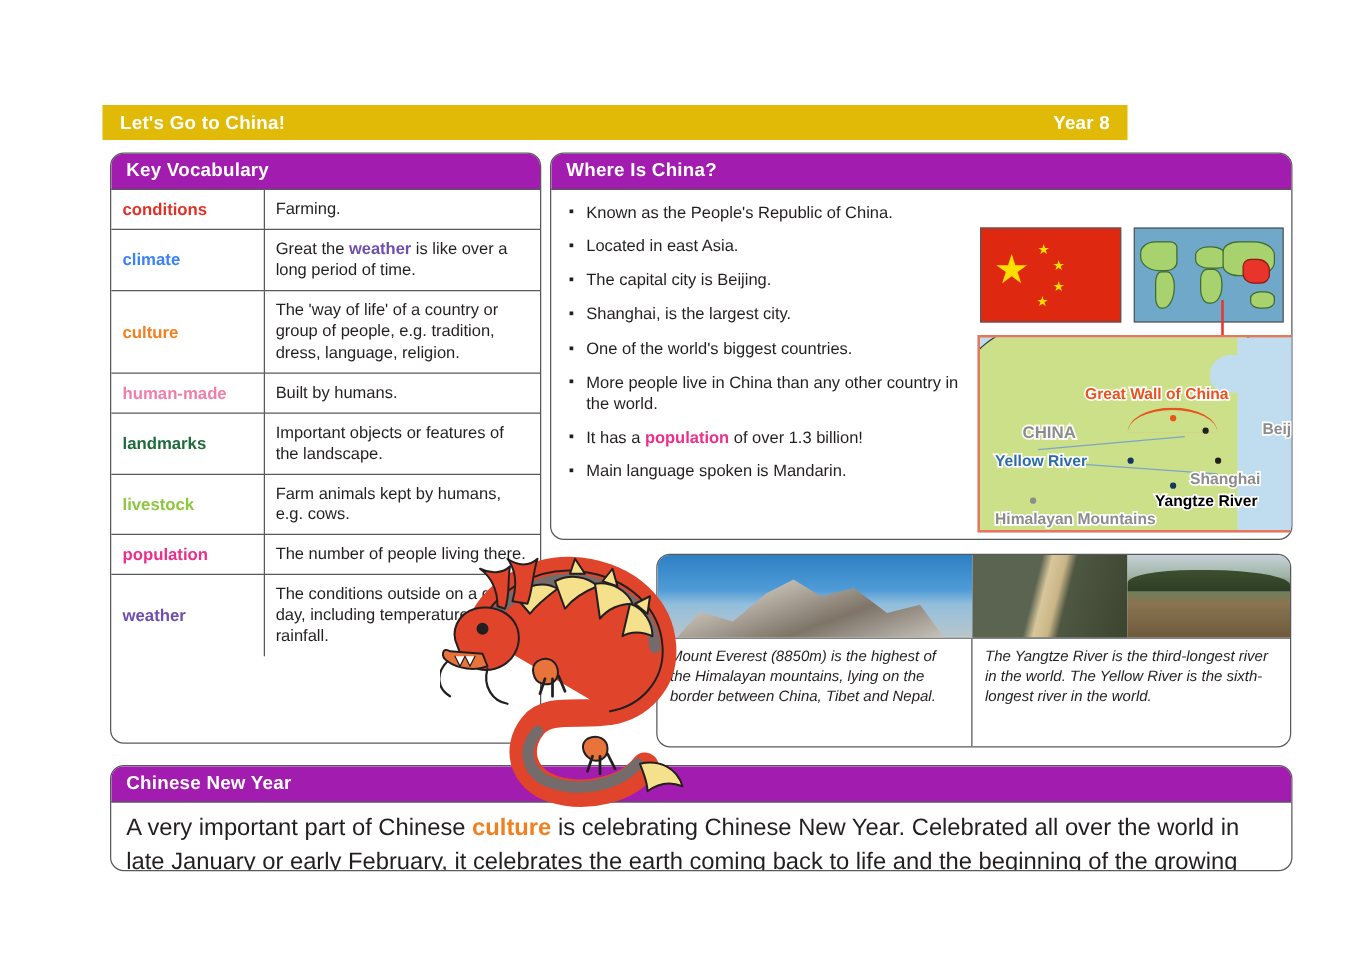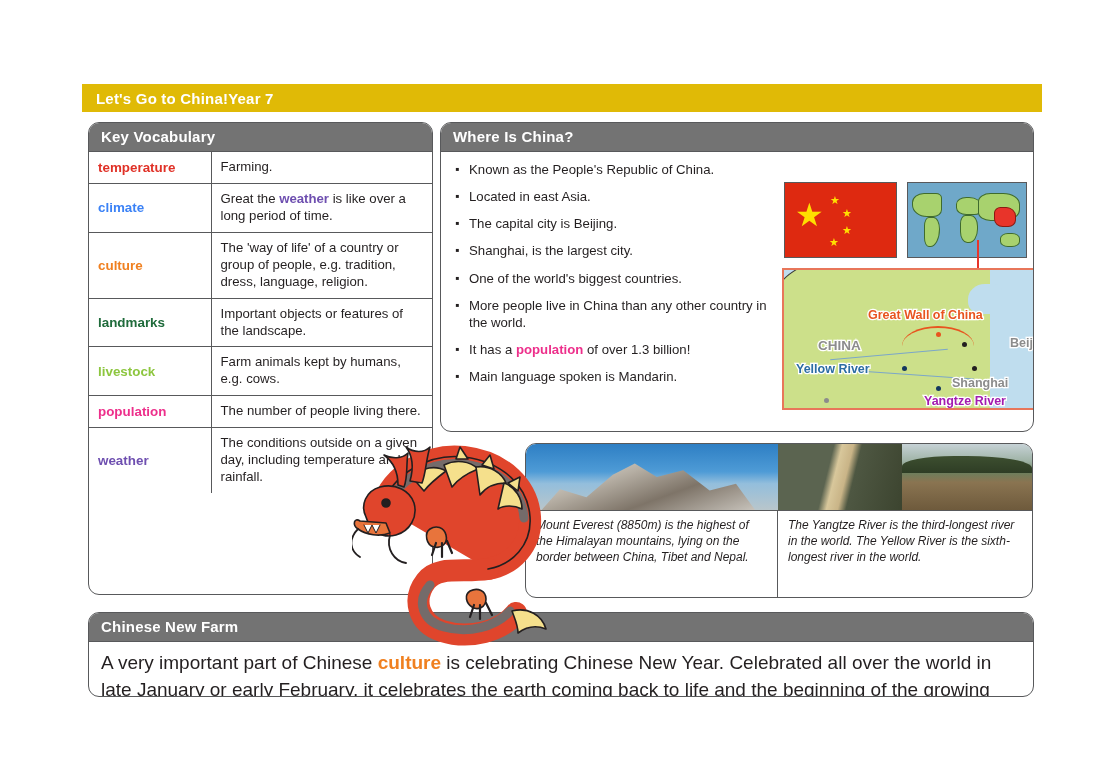--- a/index.html
+++ b/index.html
@@ -18,46 +18,46 @@
     left: 0; top: 0;
     width: 1093px;
     height: 778px;
   }
 
   
   .title-bar {
     position: absolute;
     left: 82px;
     top: 84px;
-    width: 960px;
+    width: 820px;
     height: 28px;
     background: #E0BA06;
     display: flex;
     align-items: center;
-    justify-content: flex-start;
+    justify-content: space-between;
     padding: 0 14px;
   }
   .title-bar .t-left,
   .title-bar .t-right {
     color: #ffffff;
     font-size: 15px;
     font-weight: bold;
     letter-spacing: .2px;
   }
 
   
   .panel {
     position: absolute;
     background: #ffffff;
     border: 1.6px solid #58595B;
     border-radius: 11px;
     overflow: hidden;
   }
   .panel-head {
-    background: #737373;
+    background: #a21caf;
     color: #ffffff;
     font-size: 15px;
     font-weight: bold;
     padding: 5px 20px 6px 12px;
     border-bottom: 1.6px solid #58595B;
     letter-spacing: .2px;
   }
 
   
   #vocab-panel { left: 88px; top: 122px; width: 345px; height: 473px; }
@@ -152,21 +152,21 @@
     position: absolute;
     left: -4px; bottom: -7px;
     border-left: 5px solid transparent;
     border-right: 5px solid transparent;
     border-top: 8px solid #E8342A;
   }
 
   .chinamap {
     position: absolute;
     left: 1px; top: 116px;
-    width: 262px; height: 142px;
+    width: 262px; height: 158px;
     background: #BFDDEE;
     border: 2px solid #E8765A;
     overflow: hidden;
   }
   .cm-land {
     position: absolute; left: -16px; top: -12px;
     width: 250px; height: 186px;
     background: #CCE08A;
     border: 1.3px solid #3A3A38;
     border-radius: 28% 22% 34% 26% / 30% 26% 30% 28%;
@@ -198,21 +198,21 @@
     font-weight: bold;
     white-space: nowrap;
     -webkit-text-stroke: 2.6px #ffffff;
     paint-order: stroke fill;
   }
   .lbl-wall     { left: 84px;  top: 38px;  color: #E8541F; }
   .lbl-china    { left: 34px;  top: 68px;  color: #8C8C8C; font-size: 13.5px; }
   .lbl-yellow   { left: 12px;  top: 92px;  color: #2B6CA3; }
   .lbl-beijing  { left: 186px; top: 66px;  color: #8C8C8C; padding-left: 40px; }
   .lbl-shanghai { left: 168px; top: 106px; color: #8C8C8C; }
-  .lbl-yangtze  { left: 140px; top: 124px; color: #a21caf; }
+  .lbl-yangtze  { left: 140px; top: 124px; color: #000000; }
   .lbl-himal    { left: 12px;  top: 138px; color: #8C8C8C; }
 
   .cm-dot { position: absolute; width: 5px; height: 5px; background: #231F20; border-radius: 50%; }
   .d-beij { left: 178px; top: 72px; }
   .d-shan { left: 188px; top: 96px; }
   .d-yell { left: 118px; top: 96px; background: #13375E; }
   .d-yang { left: 152px; top: 116px; background: #13375E; }
   .d-wall { left: 152px; top: 62px; background: #E8541F; }
   .d-him  { left: 40px;  top: 128px; background: #8C8C8C; }
 
@@ -275,38 +275,42 @@
     pointer-events: none;
   }
 </style>
 </head>
 <body>
 
 <div class="page">
 
   <div class="title-bar">
     <div class="t-left">Let's Go to China!</div>
-    <div class="t-right">Year 7</div>
+    <div class="t-right">Year 8</div>
   </div>
 
   <div class="panel" id="vocab-panel">
     <div class="panel-head">Key Vocabulary</div>
     <table class="vocab-table">
       <tbody>
         <tr>
-          <td class="term" style="color:#E03127">temperature</td>
+          <td class="term" style="color:#E03127">conditions</td>
           <td>Farming.</td>
         </tr>
         <tr>
           <td class="term" style="color:#3b82f6">climate</td>
           <td><span>Great the </span><span class="hl" style="color:#6E4FB0">weather</span><span> is like over a long period of time.</span></td>
         </tr>
         <tr>
           <td class="term" style="color:#F08020">culture</td>
           <td>The 'way of life' of a country or group of people, e.g. tradition, dress, language, religion.</td>
+        </tr>
+        <tr>
+          <td class="term" style="color:#F07FA8">human-made</td>
+          <td>Built by humans.</td>
         </tr>
         <tr>
           <td class="term" style="color:#1F6B3B">landmarks</td>
           <td>Important objects or features of the landscape.</td>
         </tr>
         <tr>
           <td class="term" style="color:#8DC63F">livestock</td>
           <td>Farm animals kept by humans, e.g. cows.</td>
         </tr>
         <tr>
@@ -415,21 +419,21 @@
       <div class="photo p-gorge"></div>
       <div class="photo p-river"></div>
     </div>
     <div class="caption-row">
       <div class="caption c-left">Mount Everest (8850m) is the highest of the Himalayan mountains, lying on the border between China, Tibet and Nepal.</div>
       <div class="caption c-right">The Yangtze River is the third-longest river in the world. The Yellow River is the sixth-longest river in the world.</div>
     </div>
   </div>
 
   <div class="panel" id="cny-panel">
-    <div class="panel-head">Chinese New Farm</div>
+    <div class="panel-head">Chinese New Year</div>
     <div class="cny-body"><span>A very important part of Chinese </span><span class="hl" style="color:#F08020">culture</span><span> is celebrating Chinese New Year. Celebrated all over the world in late January or early February, it celebrates the earth coming back to life and the beginning of the growing cycle.</span></div>
   </div>
 
   <svg id="dragon" viewBox="0 0 215 230">
     <g stroke="#231F20" stroke-width="1.6" stroke-linejoin="round" stroke-linecap="round">
 
       <path d="M30 82 C40 48 78 28 112 32 C152 37 176 62 178 92 C180 120 160 140 136 144" fill="#E0452C" stroke="#231F20" stroke-width="2.4" transform="translate(0,0)"></path>
       <path d="M30 82 C40 48 78 28 112 32 C152 37 176 62 178 92 C180 120 160 140 136 144" fill="none" stroke="#E0452C" stroke-width="22" stroke-linecap="round"></path>
       <path d="M30 82 C40 48 78 28 112 32 C152 37 176 62 178 92 C180 120 160 140 136 144" fill="none" stroke="#231F20" stroke-width="1.6" stroke-linecap="round" opacity="0"></path>
 

